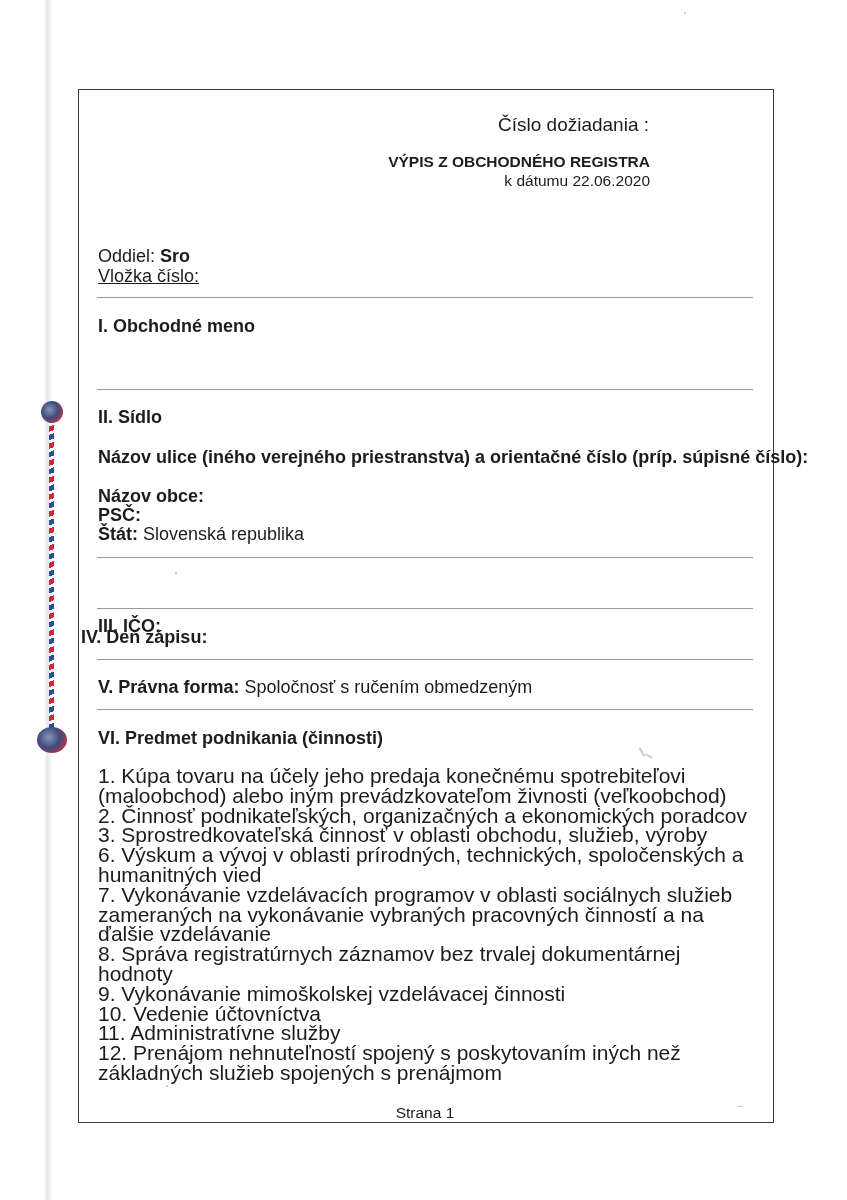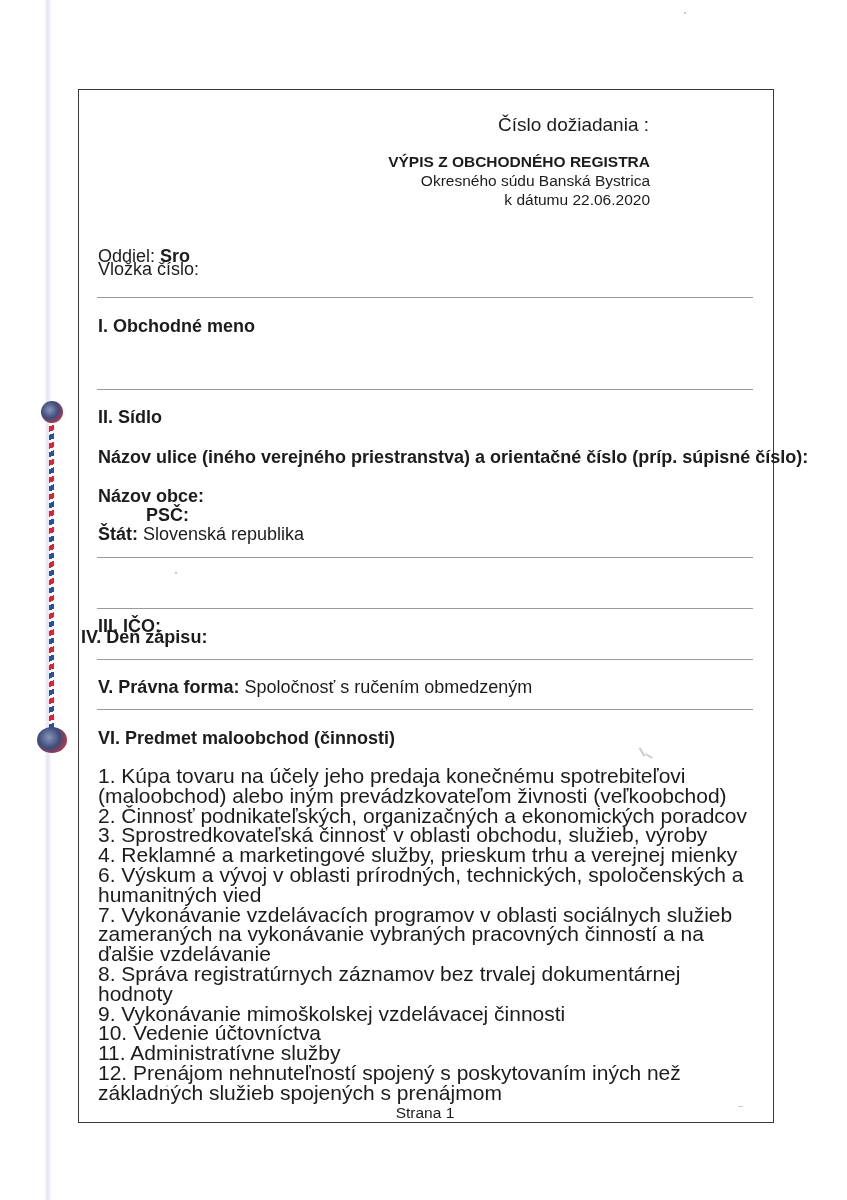--- a/index.html
+++ b/index.html
@@ -121,40 +121,39 @@
 <div class="binding-string"></div>
 <div class="binding-seal seal-top"></div>
 <div class="binding-seal seal-bottom"></div>
 
 <div class="frame"></div>
 
 <div class="abs request-no">Číslo dožiadania :</div>
 
 <div class="title-block">
   <div class="title-main">VÝPIS Z OBCHODNÉHO REGISTRA</div>
-  <div>Okresného súdu Banská Bystrica</div>
   <div>k dátumu 22.06.2020</div>
 </div>
 
 <div class="abs text" style="left:98px; top:246px;">
   <span>Oddiel:</span>
   <span class="bold">Sro</span>
 </div>
-<div class="abs text" style="left:98px; top:259px;">Vložka číslo:</div>
+<div class="abs text" style="left:98px; top:266px;text-decoration:underline;">Vložka číslo:</div>
 
 <div class="sep" style="top:297px;"></div>
 
 <div class="abs text bold" style="left:98px; top:316px;">I. Obchodné meno</div>
 
 <div class="sep" style="top:389px;"></div>
 
 <div class="abs text bold" style="left:98px; top:407px;">II. Sídlo</div>
 <div class="abs text bold" style="left:98px; top:447px;">Názov ulice (iného verejného priestranstva) a orientačné číslo (príp. súpisné číslo):</div>
 <div class="abs text bold" style="left:98px; top:486px;">Názov obce:</div>
-<div class="abs text bold" style="left:98px; top:505px;margin-left:48px;">PSČ:</div>
+<div class="abs text bold" style="left:98px; top:505px;">PSČ:</div>
 <div class="abs text" style="left:98px; top:524px;">
   <span class="bold">Štát:</span>
   <span>Slovenská republika</span>
 </div>
 
 <div class="sep" style="top:557px;"></div>
 
 <div class="abs text bold" style="left:98px; top:576px;margin-top:40px;">III. IČO:</div>
 
 <div class="sep" style="top:608px;"></div>
@@ -163,27 +162,26 @@
 
 <div class="sep" style="top:659px;"></div>
 
 <div class="abs text" style="left:98px; top:677px;">
   <span class="bold">V. Právna forma:</span>
   <span>Spoločnosť s ručením obmedzeným</span>
 </div>
 
 <div class="sep" style="top:709px;"></div>
 
-<div class="abs text bold" style="left:98px; top:728px;">VI. Predmet maloobchod (činnosti)</div>
+<div class="abs text bold" style="left:98px; top:728px;">VI. Predmet podnikania (činnosti)</div>
 
 <ul class="activities">
   <li>1. Kúpa tovaru na účely jeho predaja konečnému spotrebiteľovi (maloobchod) alebo iným prevádzkovateľom živnosti (veľkoobchod)</li>
   <li>2. Činnosť podnikateľských, organizačných a ekonomických poradcov</li>
   <li>3. Sprostredkovateľská činnosť v oblasti obchodu, služieb, výroby</li>
-  <li>4. Reklamné a marketingové služby, prieskum trhu a verejnej mienky</li>
   <li>6. Výskum a vývoj v oblasti prírodných, technických, spoločenských a humanitných vied</li>
   <li>7. Vykonávanie vzdelávacích programov v oblasti sociálnych služieb zameraných na vykonávanie vybraných pracovných činností a na ďalšie vzdelávanie</li>
   <li>8. Správa registratúrnych záznamov bez trvalej dokumentárnej hodnoty</li>
   <li>9. Vykonávanie mimoškolskej vzdelávacej činnosti</li>
   <li>10. Vedenie účtovníctva</li>
   <li>11. Administratívne služby</li>
   <li>12. Prenájom nehnuteľností spojený s poskytovaním iných než základných služieb spojených s prenájmom</li>
 </ul>
 
 <div class="footer">Strana 1</div>

